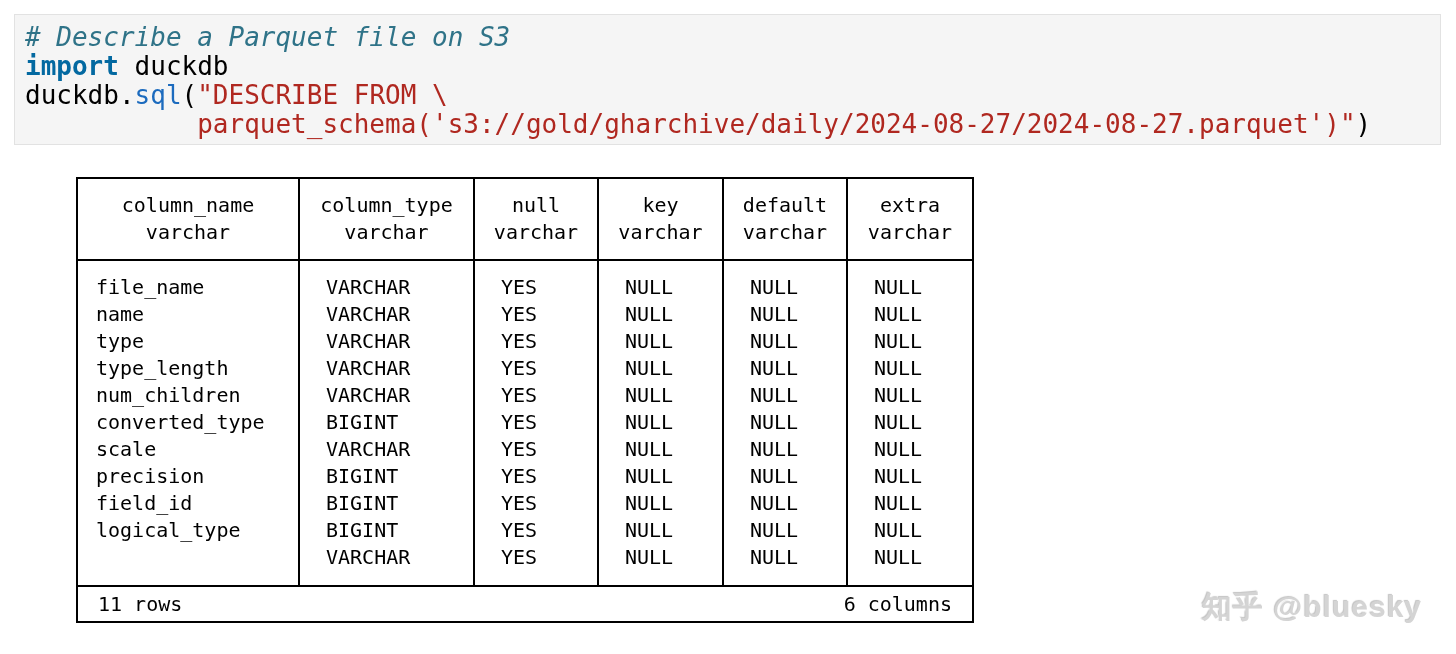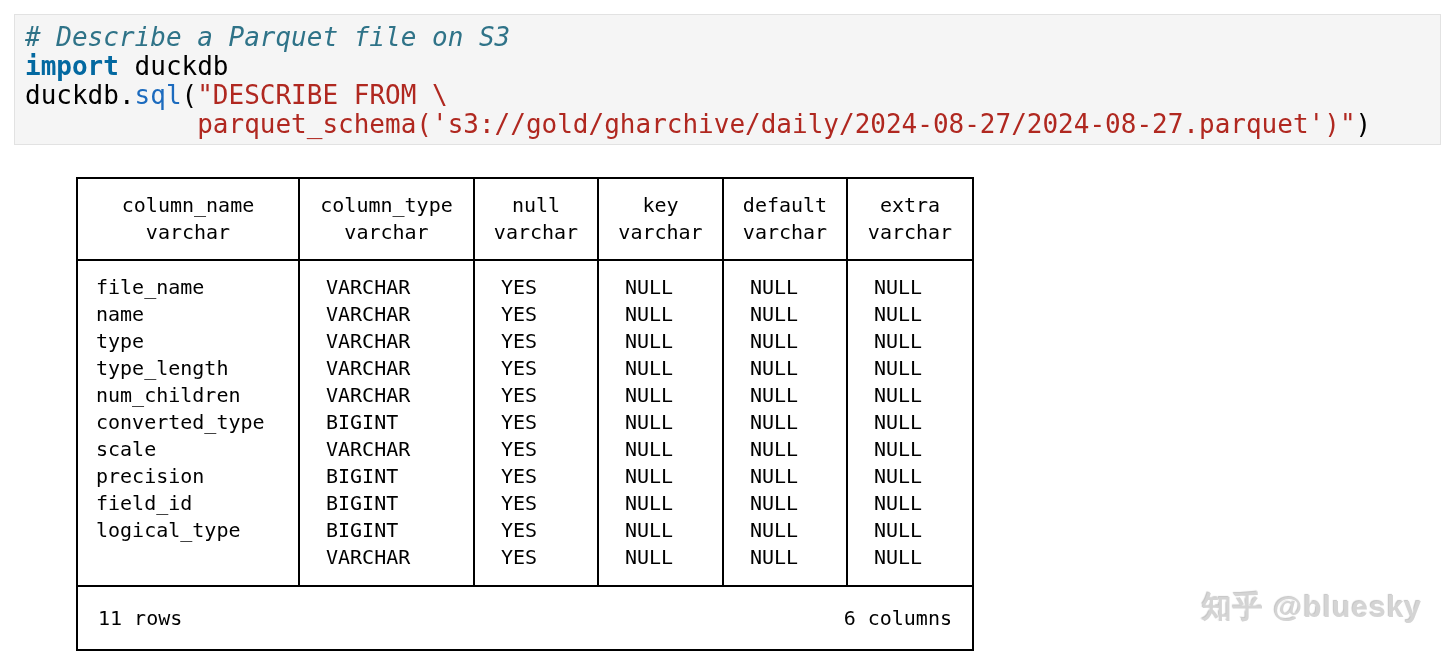--- a/index.html
+++ b/index.html
@@ -36,21 +36,21 @@
   .t-body {
     display:grid; grid-template-columns:222px 175px 124px 125px 124px 124px;
     border-bottom:2px solid #000000;
   }
   .b-col { border-right:2px solid #000; padding:13px 0 14px 26px; }
   .b-col.first { padding-left:18px; }
   .b-col:last-child { border-right:none; }
   .b-line { height:27px; line-height:27px; white-space:pre; }
   .t-footer {
     display:flex; justify-content:space-between; align-items:center;
-    height:62px; padding:0 20px; line-height:27px;
+    height:34px; padding:0 20px; line-height:27px;
   }
 
   
   .watermark {
     position:absolute; right:34px; bottom:26px;
     font-family:"Liberation Sans","DejaVu Sans",sans-serif;
     font-size:30px; font-weight:bold; color:#d4d4d4;
     text-shadow:2px 2px 2px #ffffff, -1px -1px 1px #c4c4c4;
     letter-spacing:1px;
     user-select:none;

